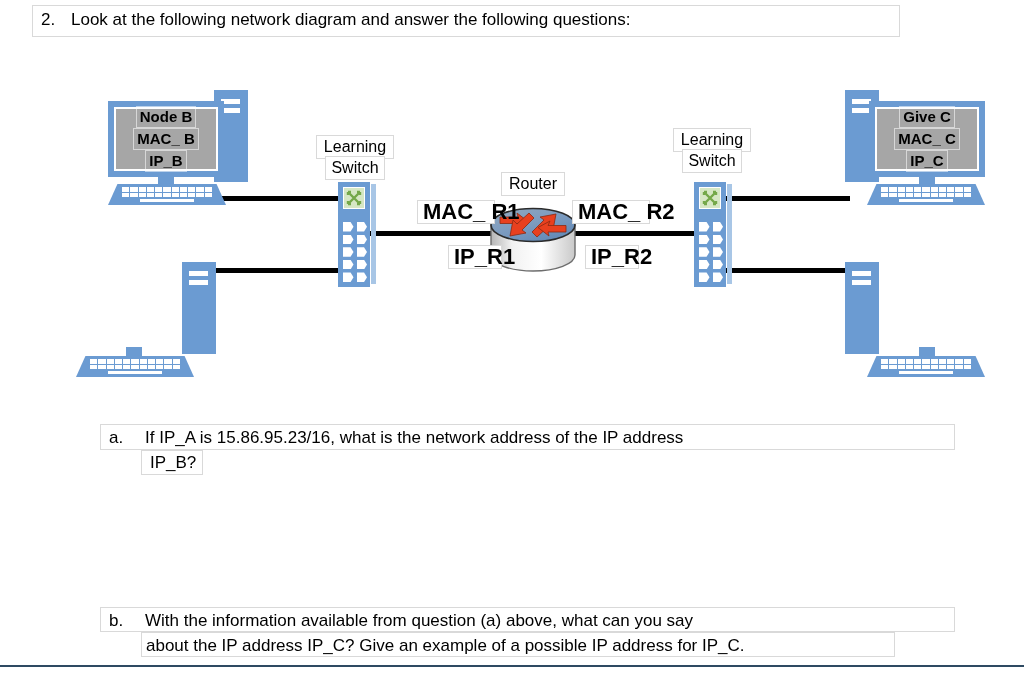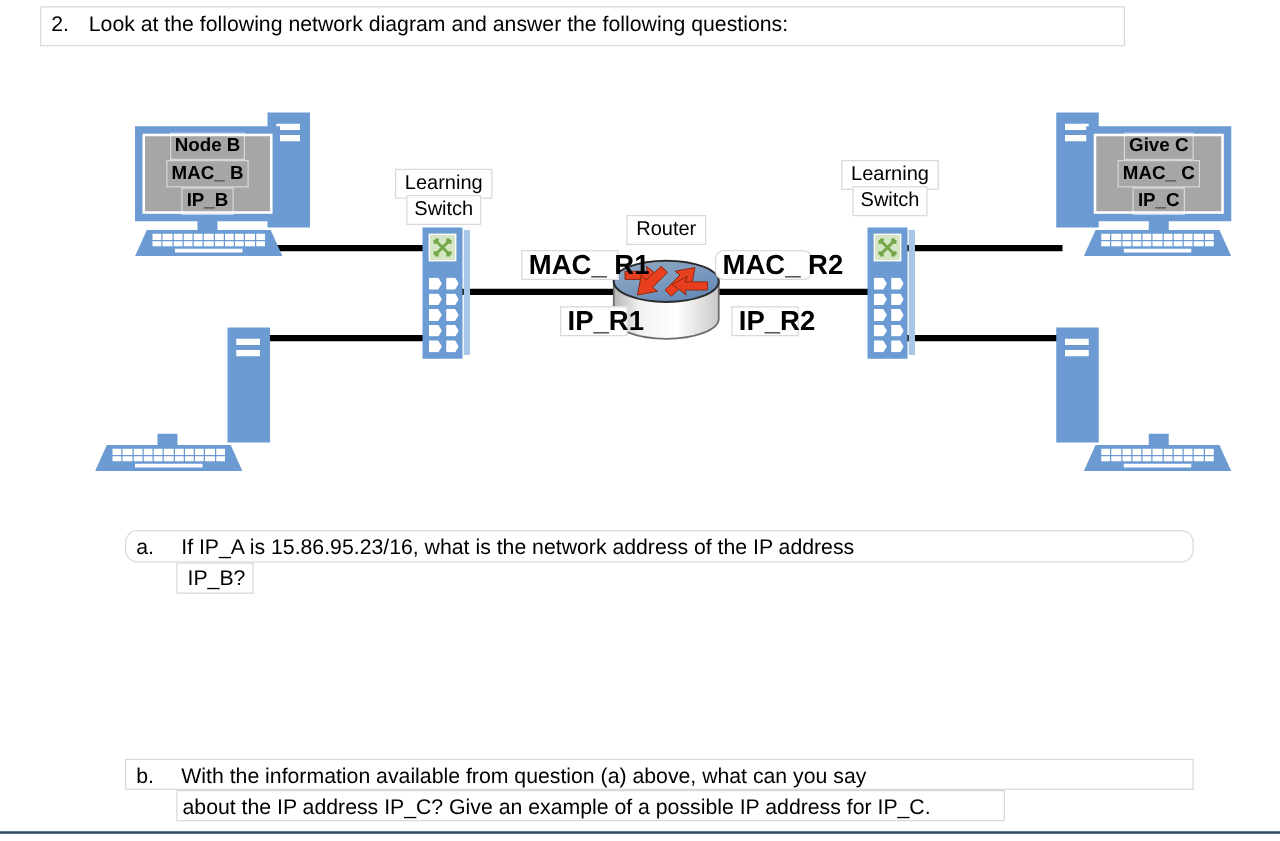--- a/index.html
+++ b/index.html
@@ -41,21 +41,20 @@
   .q-head .num { display: inline-block; width: 30px; }
 
   .q-a {
     left: 100px;
     top: 424px;
     width: 855px;
     height: 26px;
     padding: 3px 8px 0 8px;
     font-size: 17px;
     white-space: nowrap;
-    border-radius: 10px;
   }
   .q-a .letter { display: inline-block; width: 36px; }
   .q-a2 {
     left: 141px;
     top: 450px;
     width: 62px;
     height: 25px;
     padding: 2px 0 0 8px;
     font-size: 17px;
     white-space: nowrap;
@@ -67,21 +66,21 @@
     width: 855px;
     height: 25px;
     padding: 3px 0 0 8px;
     font-size: 17px;
     white-space: nowrap;
   }
   .q-b .letter { display: inline-block; width: 36px; }
   .q-b2 {
     left: 141px;
     top: 632px;
-    width: 663px;
+    width: 754px;
     height: 25px;
     padding: 3px 0 0 4px;
     font-size: 17px;
     white-space: nowrap;
   }
 
   
   .divider {
     position: absolute;
     left: 0;
@@ -524,21 +523,21 @@
 
   <div class="cap" style="left:316px; top:135px; width:78px;">Learning</div>
   <div class="cap" style="left:325px; top:156px; width:60px;">Switch</div>
 
   <div class="cap" style="left:673px; top:128px; width:78px;">Learning</div>
   <div class="cap" style="left:682px; top:149px; width:60px;">Switch</div>
 
   <div class="cap" style="left:501px; top:172px; width:64px;">Router</div>
   <div class="cap bold" style="left:417px; top:200px; width:78px;">MAC_ R1</div>
   <div class="cap bold" style="left:448px; top:245px; width:54px;">IP_R1</div>
-  <div class="cap bold" style="left:572px; top:200px; width:78px;border-radius:7px;">MAC_ R2</div>
+  <div class="cap bold" style="left:572px; top:200px; width:78px;">MAC_ R2</div>
   <div class="cap bold" style="left:585px; top:245px; width:54px;">IP_R2</div>
 
   <div class="qbox q-a">
     <span class="letter">a.</span><span>If IP_A is 15.86.95.23/16, what is the network address of the IP address</span>
   </div>
   <div class="qbox q-a2">
     <span>IP_B?</span>
   </div>
 
   <div class="qbox q-b">

